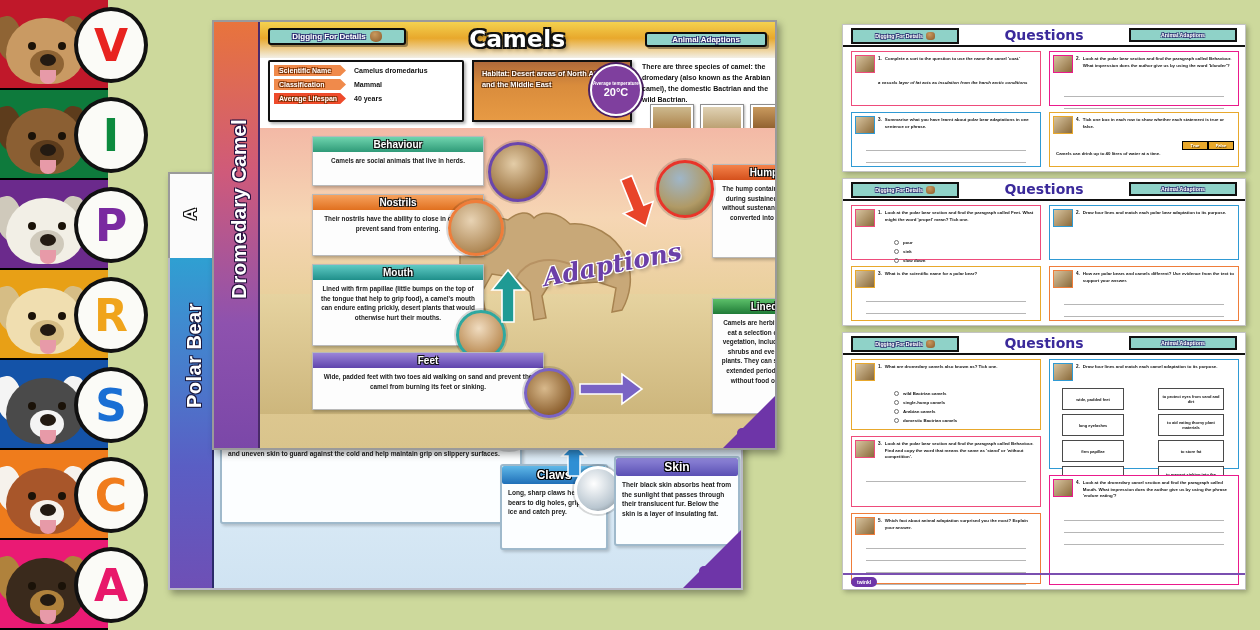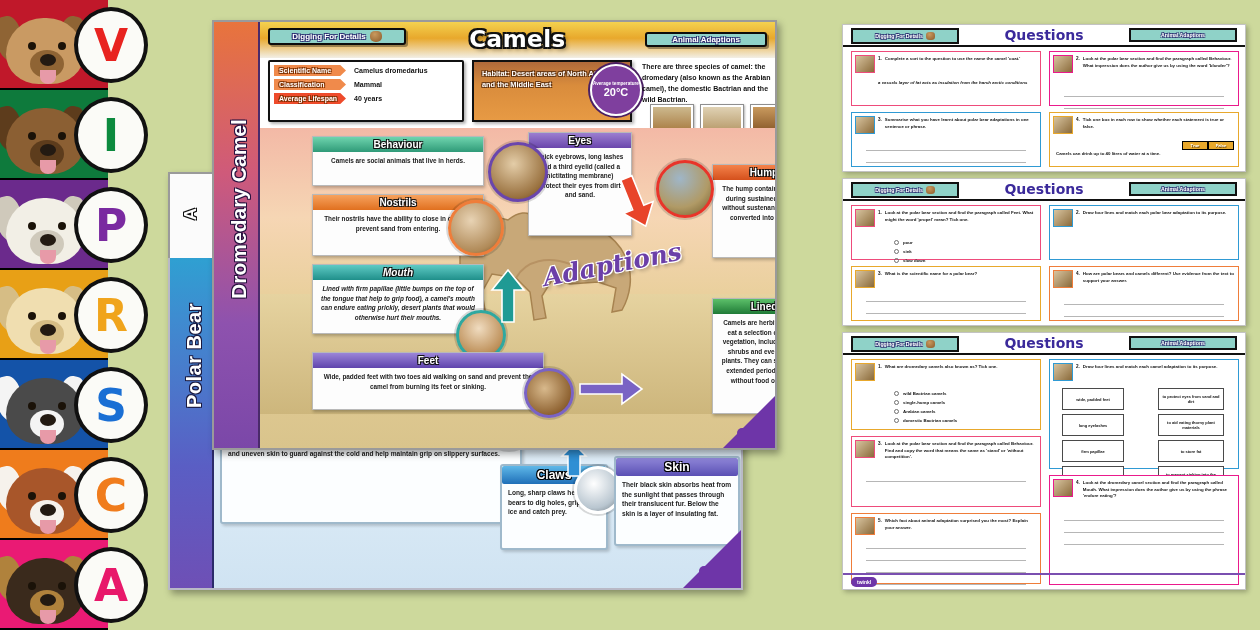--- a/index.html
+++ b/index.html
@@ -378,42 +378,38 @@
       <div class="adapt-hdr" style="background:linear-gradient(180deg,#6fd4ae,#2f9a78);">Behaviour</div>
       <div class="adapt-txt">Camels are social animals that live in herds.</div>
     </div>
 
     <div class="adapt-card" style="left:52px; top:172px; width:172px; height:62px;">
       <div class="adapt-hdr" style="background:linear-gradient(180deg,#f7a25e,#e0701f);">Nostrils</div>
       <div class="adapt-txt">Their nostrils have the ability to close in order to prevent sand from entering.</div>
     </div>
     <div class="photo-circle" style="left:188px; top:178px; width:56px; height:56px; border-color:#ef7d3a; background:radial-gradient(circle at 40% 35%,#e8d3b4,#b08a58 70%,#6f4e25);"></div>
 
-    <div class="adapt-card" style="left:52px; top:242px; width:172px; height:70px;font-style:italic;">
+    <div class="adapt-card" style="left:52px; top:242px; width:172px; height:82px;">
       <div class="adapt-hdr" style="background:linear-gradient(180deg,#5fcac4,#1f8f8a);">Mouth</div>
       <div class="adapt-txt">Lined with firm papillae (little bumps on the top of the tongue that help to grip food), a camel's mouth can endure eating prickly, desert plants that would otherwise hurt their mouths.</div>
     </div>
     <div class="photo-circle" style="left:196px; top:288px; width:50px; height:50px; border-color:#2fa8a0; background:radial-gradient(circle at 45% 35%,#f0dcc0,#bd8f58 70%,#7a5424);"></div>
     <svg style="position:absolute;left:226px;top:244px;width:46px;height:58px;" viewBox="0 0 46 58">
       <path d="M16 56 L16 24 L6 24 L22 4 L38 24 L28 24 L28 56 Z" fill="#1f9a94" stroke="#fff" stroke-width="1.6"></path>
     </svg>
 
     <div class="adapt-card" style="left:52px; top:330px; width:232px; height:58px;">
       <div class="adapt-hdr" style="background:linear-gradient(180deg,#9b85d8,#5f44ad);">Feet</div>
       <div class="adapt-txt">Wide, padded feet with two toes aid walking on sand and prevent the camel from burning its feet or sinking.</div>
     </div>
     <div class="photo-circle" style="left:264px; top:346px; width:50px; height:50px; border-color:#7a63c4; background:radial-gradient(circle at 40% 40%,#d8b98c,#8f6332 70%,#54391a);"></div>
     <svg style="position:absolute;left:318px;top:350px;width:66px;height:34px;" viewBox="0 0 66 34">
       <path d="M2 12 L44 12 L44 2 L64 17 L44 32 L44 22 L2 22 Z" fill="#7a63c4" stroke="#fff" stroke-width="1.6"></path>
     </svg>
 
-    <div class="adapt-card" style="left:268px; top:110px; width:104px; height:104px;">
-      <div class="adapt-hdr" style="background:linear-gradient(180deg,#9b7fd0,#6a46ac);">Eyes</div>
-      <div class="adapt-txt">Thick eyebrows, long lashes and a third eyelid (called a nictitating membrane) protect their eyes from dirt and sand.</div>
-    </div>
     <div class="photo-circle" style="left:228px; top:120px; width:60px; height:60px; border-color:#6a46ac; background:radial-gradient(circle at 42% 35%,#e4cda8,#9a7240 70%,#5f3f18);"></div>
 
     <div class="adapt-card" style="left:452px; top:142px; width:104px; height:94px;">
       <div class="adapt-hdr" style="background:linear-gradient(180deg,#f4824a,#d4501c);">Hump</div>
       <div class="adapt-txt">The hump contains fat that, during sustained periods without sustenance, can be converted into energy.</div>
     </div>
     <div class="photo-circle" style="left:396px; top:138px; width:58px; height:58px; border-color:#e8342a; background:radial-gradient(circle at 40% 30%,#9fb6c8,#b09a66 60%,#6f5a2a);"></div>
     <svg style="position:absolute;left:356px;top:150px;width:52px;height:60px;" viewBox="0 0 52 60">
       <path d="M14 4 L14 36 L4 36 L20 56 L36 36 L26 36 L26 4 Z" fill="#e8442a" stroke="#fff" stroke-width="1.6" transform="rotate(-22 20 30)"></path>
     </svg>

